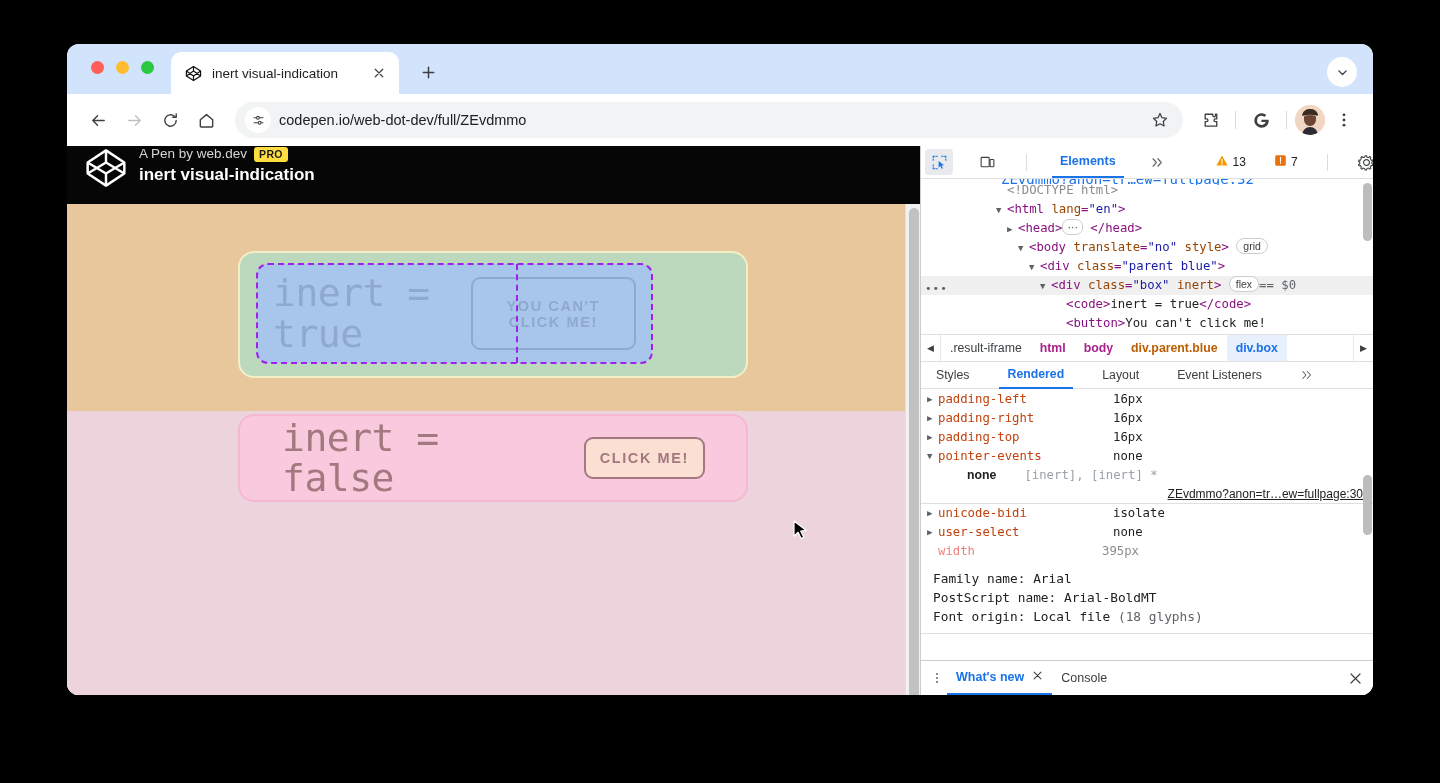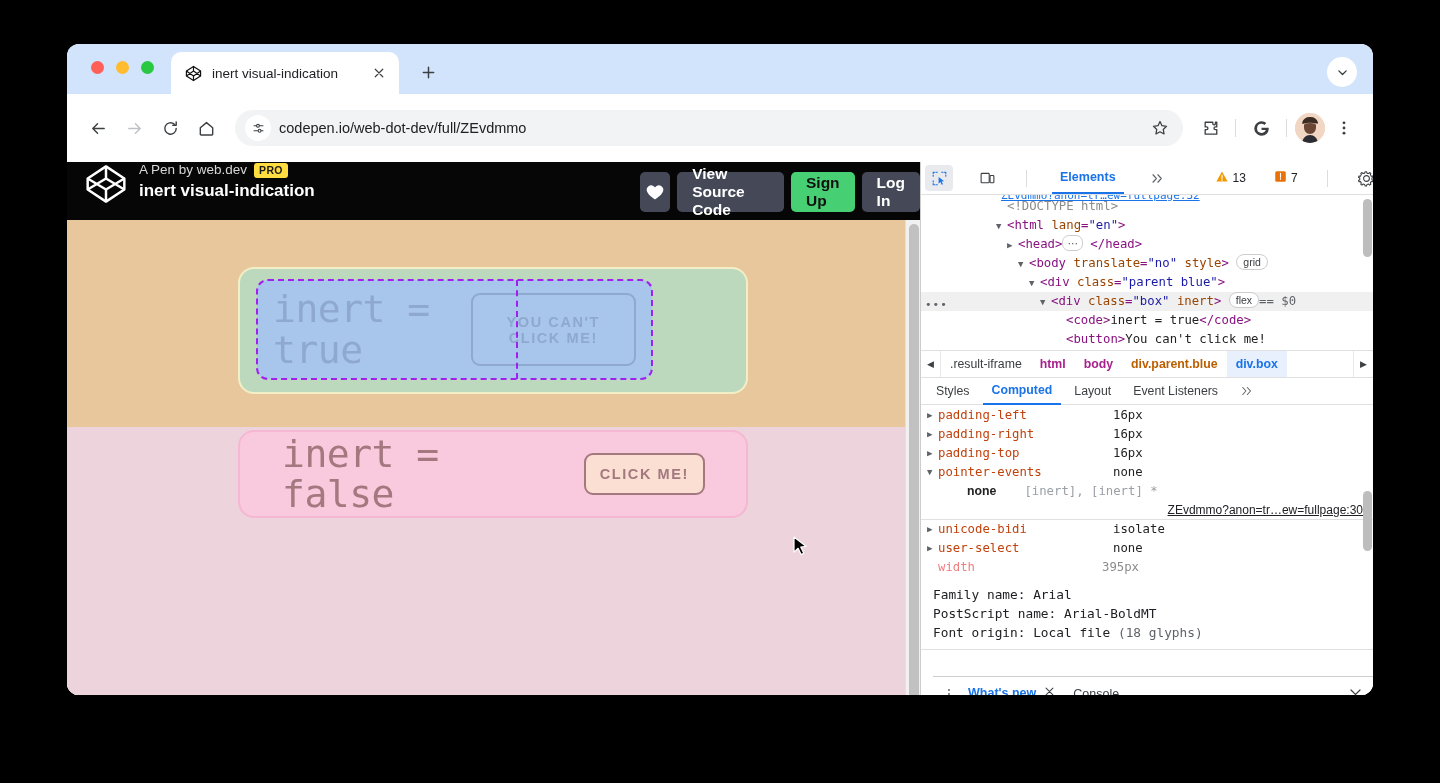--- a/index.html
+++ b/index.html
@@ -95,21 +95,21 @@
     right: 16px;
     bottom: 7px;
     width: 30px; height: 30px;
     border-radius: 50%;
     background: #ffffff;
     display: flex; align-items: center; justify-content: center;
   }
 
   
   .toolbar {
-    height: 68px;
+    height: 52px;
     background: #ffffff;
     display: flex;
     align-items: center;
     padding: 0 12px 0 14px;
     gap: 2px;
   }
   .tb-btn {
     width: 34px; height: 34px;
     display: flex; align-items: center; justify-content: center;
     border-radius: 50%;
@@ -428,21 +428,21 @@
   .dom-clip-top {
     position: absolute;
     left: 0; right: 0; top: 0; height: 6px;
     overflow: hidden;
   }
   .dom-partial {
     position: absolute;
     left: 80px; top: -9px;
     color: #1a73e8;
     text-decoration: underline;
-    font-size: 11px;
+    font-size: 14px;
     white-space: nowrap;
   }
   .tri { display: inline-block; width: 11px; color: #5f6368; font-size: 9px; }
   .tag { color: #881280; }
   .attr { color: #994500; }
   .val { color: #1a1aa6; }
   .txt { color: #222; }
   .grey { color: #8c8c8c; }
   .badge-chip {
     display: inline-block;
@@ -504,21 +504,21 @@
 
   
   .style-tabs {
     height: 28px;
     flex: 0 0 28px;
     display: flex;
     align-items: center;
     border-top: 1px solid #e0e0e0;
     border-bottom: 1px solid #e0e0e0;
     padding-left: 6px;
-    gap: 4px;
+    gap: 20px;
     background: #fff;
   }
   .st-tab {
     font-size: 12.3px;
     color: #3c4043;
     padding: 0 9px;
     height: 27px;
     display: flex; align-items: center;
   }
   .st-tab.active {
@@ -601,21 +601,20 @@
 
   
   .drawer {
     height: 35px;
     flex: 0 0 35px;
     border-top: 1px solid #cdcdcd;
     display: flex;
     align-items: center;
     padding: 0 8px 0 6px;
     background: #fff;
-    margin-left: 12px;
   }
   .drawer-dots { width: 20px; display:flex; align-items:center; justify-content:center; color:#5f6368; font-size: 12px; flex: 0 0 20px;}
   .drawer-tab {
     font-size: 12.5px;
     color: #3c4043;
     padding: 0 9px;
     height: 34px;
     display: flex; align-items: center; gap: 8px;
   }
   .drawer-tab.active { color: #1a73e8; font-weight: bold; border-bottom: 2px solid #1a73e8; }
@@ -750,30 +749,20 @@
             </svg>
           </span>
           <div class="cp-titles">
             <div class="cp-byline">
               <span>A Pen by web.dev</span>
               <span class="cp-pro">PRO</span>
             </div>
             <div class="cp-pentitle">inert visual-indication</div>
           </div>
 
-          <div class="cp-actions">
-            <div class="cp-btn heart">
-              <svg viewBox="0 0 24 24" width="20" height="20">
-                <path d="M12 21s-7.5-4.8-9.3-9A5 5 0 0 1 12 6.6 5 5 0 0 1 21.3 12C19.5 16.2 12 21 12 21z" fill="#fff"></path>
-              </svg>
-            </div>
-            <div class="cp-btn">View Source Code</div>
-            <div class="cp-btn signup">Sign Up</div>
-            <div class="cp-btn">Log In</div>
-          </div>
         </div>
 
         <div class="result">
           <div class="band-top"></div>
           <div class="band-bottom"></div>
 
           <div class="parent green"></div>
 
           <div class="box inert-true">
             <div class="box-divider"></div>
@@ -913,21 +902,21 @@
             <div class="bc-item c-pink">html</div>
             <div class="bc-item c-pink">body</div>
             <div class="bc-item c-orange">div.parent.blue</div>
             <div class="bc-item sel">div.box</div>
           </div>
           <div class="bc-arrow" style="border-right:none;border-left:1px solid #e8e8e8">▶</div>
         </div>
 
         <div class="style-tabs">
           <div class="st-tab">Styles</div>
-          <div class="st-tab active">Computed</div>
+          <div class="st-tab active">Rendered</div>
           <div class="st-tab">Layout</div>
           <div class="st-tab">Event Listeners</div>
           <div class="st-tab">
             <svg viewBox="0 0 20 20" width="14" height="14">
               <path d="M4 5l4.5 5L4 15M10.5 5l4.5 5-4.5 5" fill="none" stroke="#5f6368" stroke-width="1.5" stroke-linecap="round" stroke-linejoin="round"></path>
             </svg>
           </div>
         </div>
 
         <div class="computed">

